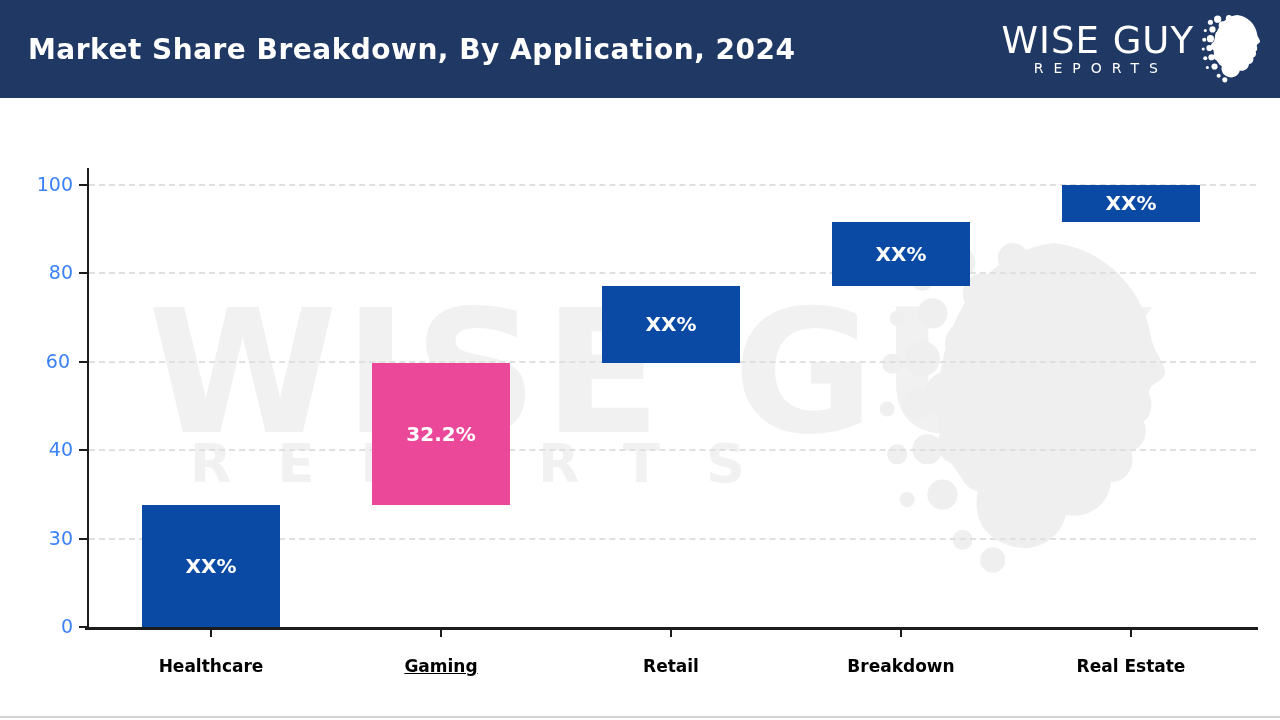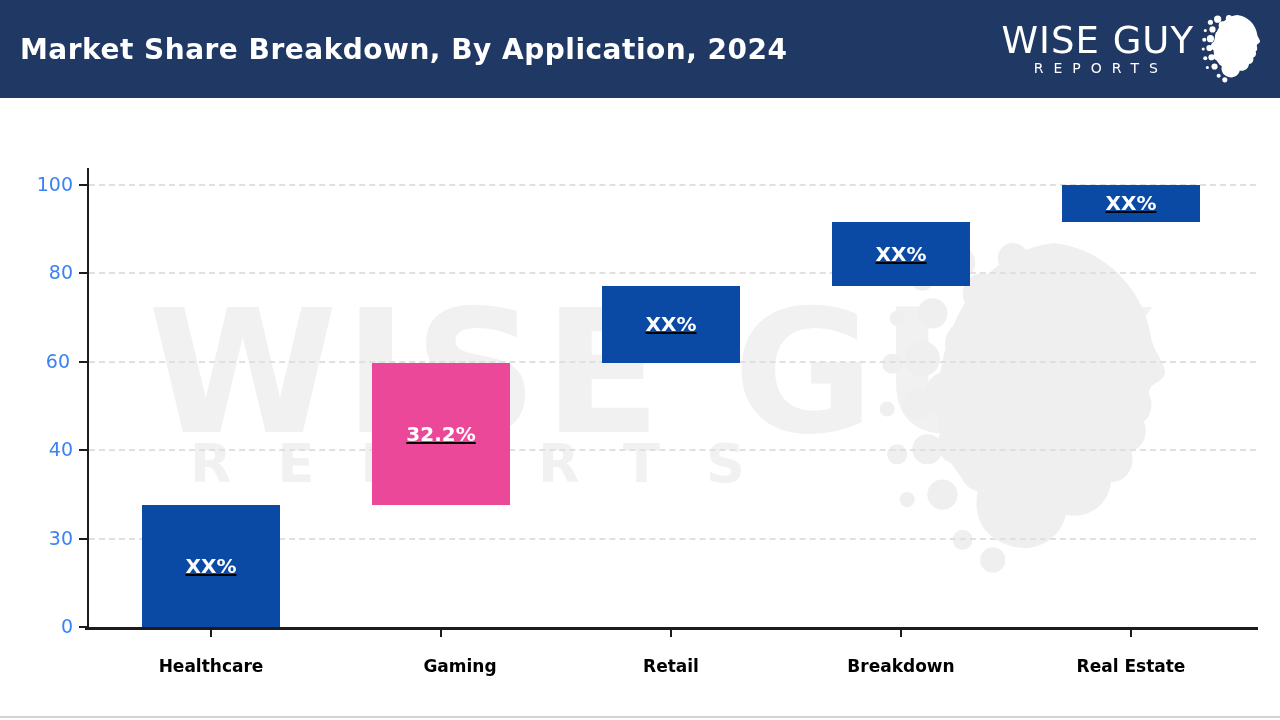--- a/index.html
+++ b/index.html
@@ -3,21 +3,21 @@
 <meta charset="utf-8">
 <style>
   * { margin:0; padding:0; box-sizing:border-box; }
   html,body { width:1280px; height:720px; overflow:hidden; background:#ffffff;
               font-family:"DejaVu Sans", sans-serif; }
   #stage { position:absolute; left:0; top:0; width:1280px; height:720px; background:#ffffff; }
 
   
   #header { position:absolute; left:0; top:0; width:1280px; height:98px;
             background:#1f3864; display:flex; align-items:center; }
-  #page-title { color:#ffffff; font-size:28px; font-weight:bold; padding-left:20px;
+  #page-title { color:#ffffff; font-size:28px; font-weight:bold; padding-left:28px;
                 letter-spacing:0.5px; }
   #brand { position:absolute; right:18px; top:8px; height:82px; display:flex;
            align-items:center; gap:6px; }
   .logo-text { text-align:center; color:#ffffff; }
   .logo-line1 { font-size:37px; letter-spacing:1px; line-height:1.05; }
   .logo-line2 { font-size:14px; letter-spacing:10px; margin-left:6px; }
   .logo-face { width:62px; height:72px; fill:#ffffff; }
 
   
   .wm { position:absolute; color:#f1f1f1; font-weight:bold; white-space:nowrap;
@@ -27,21 +27,21 @@
   #wm-face { position:absolute; left:872px; top:210px; width:302px; height:398px;
              fill:#efefef; z-index:0; }
 
   
   .gridline { position:absolute; border-top:2px dashed #e0e0e0; z-index:1; }
   .spine    { position:absolute; background:#1c1c1c; z-index:2; }
   .tickmark { position:absolute; background:#1c1c1c; z-index:2; }
   .ytick-label { position:absolute; font-size:19px; color:#3b82f6; text-align:right;
                  width:60px; z-index:2; }
   .bar { position:absolute; display:flex; align-items:center; justify-content:center;
-         z-index:3;text-decoration:underline; }
+         z-index:3; }
   .bar-label { color:#ffffff; font-size:20px; font-weight:bold; }
   .category-label { position:absolute; font-size:17px; font-weight:bold; color:#000000;
                     text-align:center; width:180px; z-index:2;margin-top:16px; }
 
   #footer-divider { position:absolute; left:0; top:716px; width:1280px; height:2px;
                     background:#d2d2d2; }
 </style>
 </head>
 <body>
 
@@ -121,21 +121,21 @@
       <div class="spine" style="left: 85px; top: 627px; width: 1173px; height: 3px;"></div>
       <div class="bar" style="left: 142px; top: 505.008px; width: 138px; height: 121.992px; background: rgb(10, 74, 165);">
         <span class="bar-label" style="color: rgb(255, 255, 255);">XX%</span>
       </div>
       <div class="tickmark" style="left: 210px; top: 630px; width: 2px; height: 7px;"></div>
       <div class="category-label" style="left: 121px; top: 640px;">Healthcare</div>
       <div class="bar" style="left: 372px; top: 362.684px; width: 138px; height: 142.324px; background: #ec4899;">
         <span class="bar-label" style="color: rgb(255, 255, 255);">32.2%</span>
       </div>
       <div class="tickmark" style="left: 440px; top: 630px; width: 2px; height: 7px;"></div>
-      <div class="category-label" style="left: 370px; top: 640px;">Gaming</div>
+      <div class="category-label" style="left: 351px; top: 640px; text-decoration: underline;">Gaming</div>
       <div class="bar" style="left: 602px; top: 286.218px; width: 138px; height: 76.466px; background: rgb(10, 74, 165);">
         <span class="bar-label" style="color: rgb(255, 255, 255);">XX%</span>
       </div>
       <div class="tickmark" style="left: 670px; top: 630px; width: 2px; height: 7px;"></div>
       <div class="category-label" style="left: 581px; top: 640px;">Retail</div>
       <div class="bar" style="left: 832px; top: 221.686px; width: 138px; height: 64.532px; background: rgb(10, 74, 165);">
         <span class="bar-label" style="color: rgb(255, 255, 255);">XX%</span>
       </div>
       <div class="tickmark" style="left: 900px; top: 630px; width: 2px; height: 7px;"></div>
       <div class="category-label" style="left: 811px; top: 640px;">Breakdown</div>

